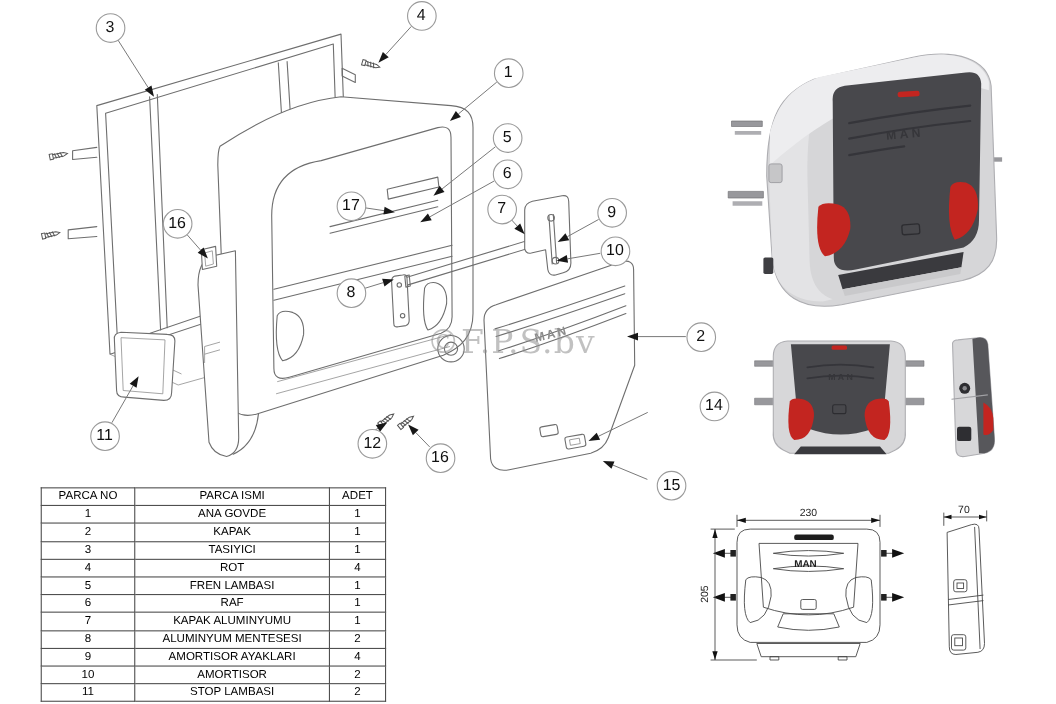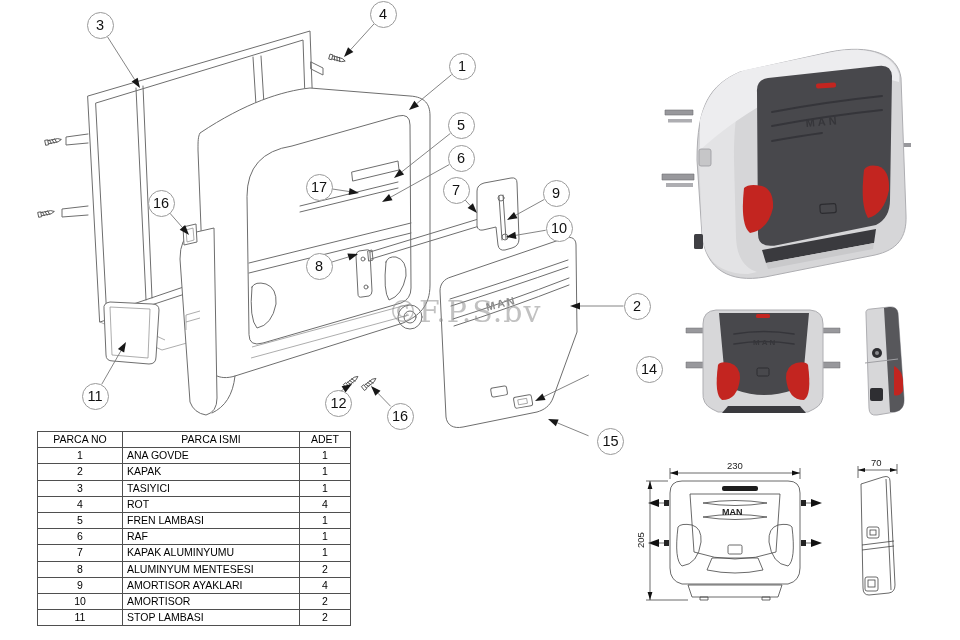--- a/index.html
+++ b/index.html
@@ -15,26 +15,26 @@
   #callout-layer{position:absolute;left:0;top:0;width:960px;height:640px;pointer-events:none;}
   .callout{position:absolute;width:27px;height:27px;border:1.2px solid #9a9a9a;border-radius:50%;
            background:#fff;display:flex;align-items:center;justify-content:center;
            font-size:14.5px;color:#111;box-sizing:border-box;}
   .leader{stroke:#777;stroke-width:.9;fill:none;}
   .ahead{fill:#171717;stroke:none;}
   
   .watermark{position:absolute;left:388px;top:294px;font-family:"DejaVu Serif",serif;
              font-size:30px;color:#8f8f8f;opacity:.55;letter-spacing:1px;white-space:nowrap;}
   
-  .parts-table{position:absolute;left:37px;top:431px;border-collapse:collapse;table-layout:fixed;border-radius:15px;}
+  .parts-table{position:absolute;left:37px;top:443px;border-collapse:collapse;table-layout:fixed;border-radius:15px;}
   .parts-table th,.parts-table td{border:1px solid #4f4f4f;font-size:10.5px;font-weight:400;
         color:#000;padding:0 4px;height:15.2px;line-height:15.2px;overflow:hidden;white-space:nowrap;}
   .parts-table th{text-align:center;}
   .col-no{width:76px;text-align:center;}
-  .col-name{width:168px;text-align:left;}
+  .col-name{width:168px;text-align:center;}
   .col-qty{width:42px;text-align:center;}
   
   .dimtxt{font-family:"Liberation Sans",sans-serif;font-size:9.5px;fill:#222;}
   .brand-line{font-family:"Liberation Sans",sans-serif;font-size:11px;font-weight:bold;
               fill:#8c8c8c;letter-spacing:2px;}
   .brand-dark{font-family:"Liberation Sans",sans-serif;font-weight:bold;fill:#36363a;}
   .brand-dim{font-family:"Liberation Sans",sans-serif;font-size:9px;font-weight:bold;fill:#1d1d1d;}
   .dline{stroke:#444;stroke-width:.8;fill:none;}
   .darr{fill:#111;stroke:none;}
 </style>

